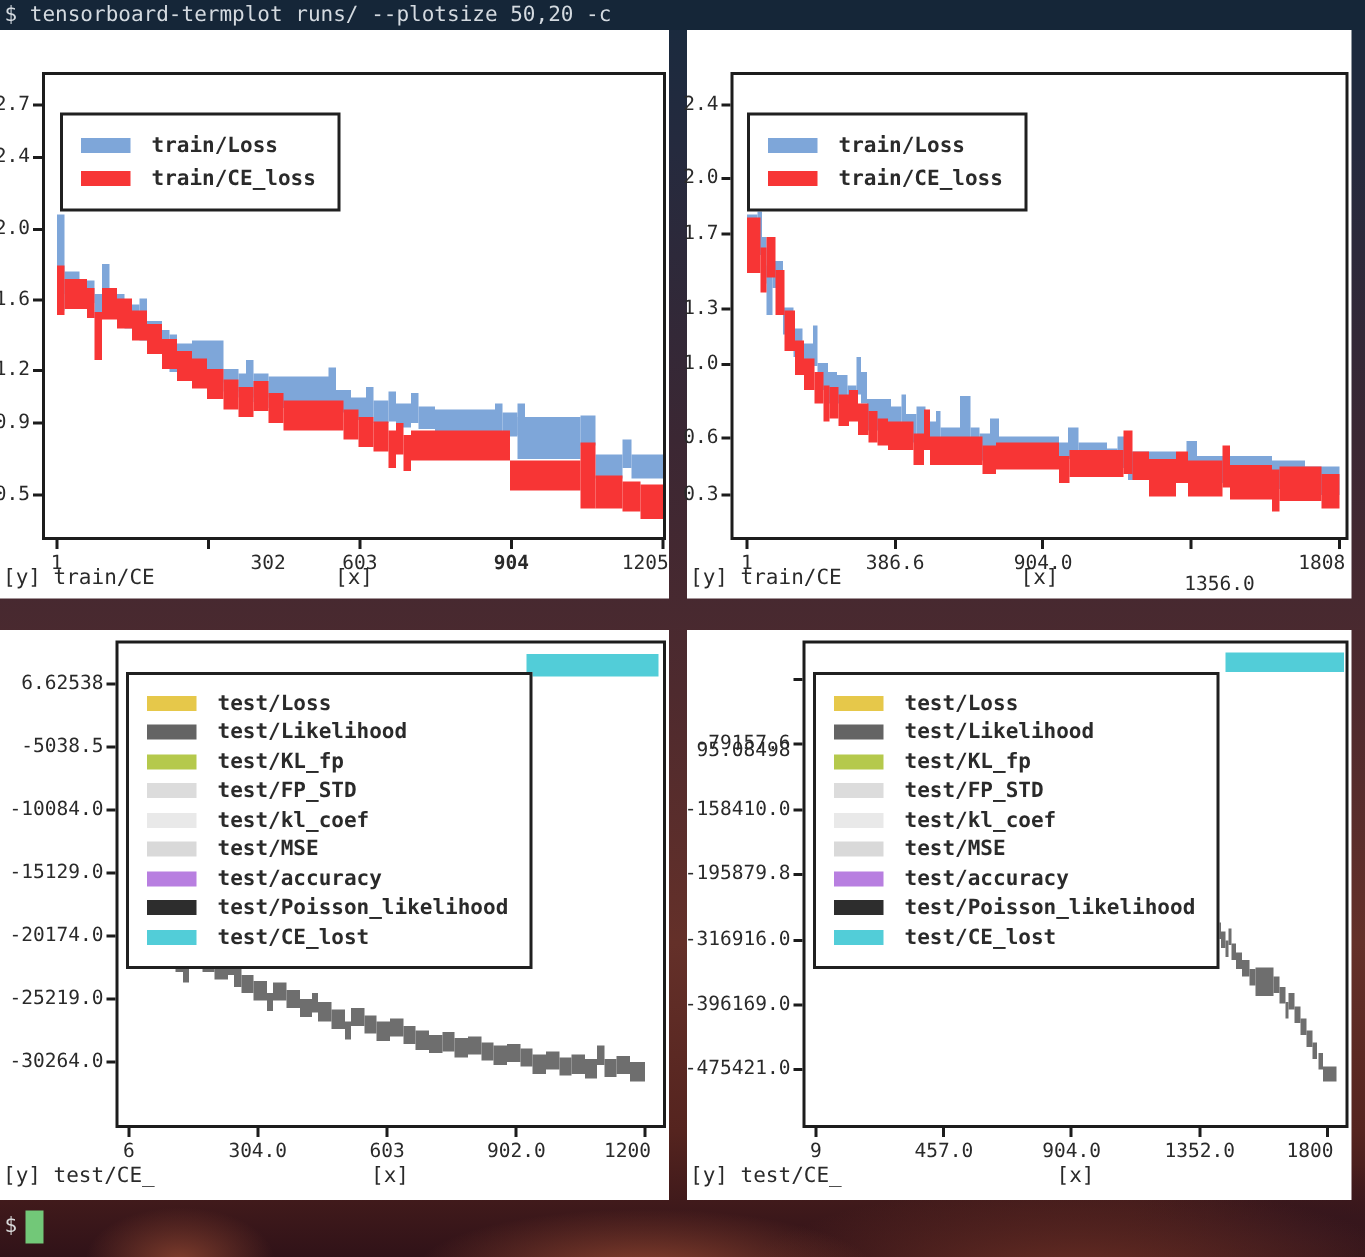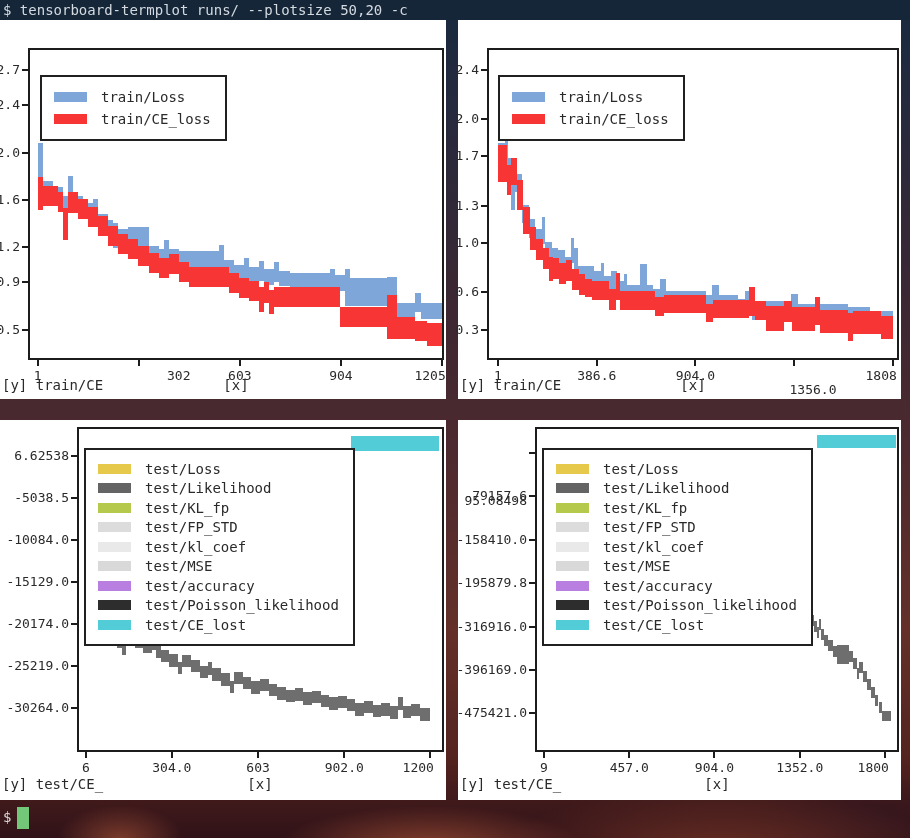--- a/index.html
+++ b/index.html
@@ -32,21 +32,21 @@
   .xtick{position:absolute;width:2px;height:6px;background:#1c1c1c;}
   .xticklab{position:absolute;font-size:13px;white-space:nowrap;color:#2a2a2a;}
   .ytick{position:absolute;width:6px;height:2px;background:#1c1c1c;}
   .yticklab{position:absolute;font-size:13px;white-space:nowrap;color:#2a2a2a;}
   .legend{position:absolute;background:#fff;border:2px solid #202020;padding:9px 14px 9px 12px;z-index:5;}
   .row-top .legend{left:40px;top:55px;}
   .row-bottom .legend{left:84px;top:28px;}
   .legend-row{display:flex;align-items:center;height:19.5px;}
   .row-top .legend-row{height:22px;}
   .swatch{display:inline-block;width:33px;height:10px;margin-right:14px;flex:none;}
-  .legend-label{font-size:14px;white-space:nowrap;color:#2a2a2a;}
+  .legend-label{font-size:14px;white-space:nowrap;color:#2a2a2a;font-weight:bold;}
   .caption-y{position:absolute;left:2px;font-size:14px;white-space:nowrap;color:#2a2a2a;}
   .caption-x{position:absolute;font-size:14px;transform:translateX(-50%);color:#2a2a2a;}
   .row-top .caption-y,.row-top .caption-x{top:357px;}
   .row-bottom .caption-y,.row-bottom .caption-x{top:356px;}
   .p0 .caption-x{left:236px;}
   .p1 .caption-x{left:235px;}
   .p2 .caption-x{left:260px;}
   .p3 .caption-x{left:259px;}
   .bottombar{position:absolute;left:0;top:800px;width:910px;height:38px;}
   .prompt{position:absolute;left:3px;top:9px;color:#d8d8d8;font-size:14px;}
@@ -128,21 +128,21 @@
     <div class="rect" style="left: 397.006px; top: 296.697px; width: 18.4678px; height: 22.4215px; background: rgb(247, 53, 53);"></div>
     <div class="rect" style="left: 415.474px; top: 301.418px; width: 11.7522px; height: 20.0613px; background: rgb(247, 53, 53);"></div>
     <div class="rect" style="left: 427.226px; top: 302.598px; width: 14.7742px; height: 23.6015px; background: rgb(247, 53, 53);"></div>
     <div class="xtick" style="left: 36.7229px; top: 340px;"></div>
     <div class="xticklab" style="left: 37.7229px; top: 348px; transform: translateX(-50%);">1</div>
     <div class="xtick" style="left: 137.792px; top: 340px;"></div>
     <div class="xticklab" style="left: 138.792px; top: 348px; transform: translateX(-50%); margin-left: 40px;">302</div>
     <div class="xtick" style="left: 238.861px; top: 340px;"></div>
     <div class="xticklab" style="left: 239.861px; top: 348px; transform: translateX(-50%);">603</div>
     <div class="xtick" style="left: 339.931px; top: 340px;"></div>
-    <div class="xticklab" style="left: 340.931px; top: 348px; transform: translateX(-50%);">904</div>
+    <div class="xticklab" style="left: 340.931px; top: 348px; transform: translateX(-50%); font-weight: bold;">904</div>
     <div class="xtick" style="left: 441px; top: 340px;"></div>
     <div class="xticklab" style="left: 442px; top: 348px; transform: translateX(-88%);">1205</div>
     <div class="ytick" style="left: 22px; top: 49.0613px;"></div>
     <div class="yticklab" style="right: 426px; top: 42.0613px;">2.7</div>
     <div class="ytick" style="left: 22px; top: 84.4636px;"></div>
     <div class="yticklab" style="right: 426px; top: 77.4636px;">2.4</div>
     <div class="ytick" style="left: 22px; top: 131.667px;"></div>
     <div class="yticklab" style="right: 426px; top: 124.667px;">2.0</div>
     <div class="ytick" style="left: 22px; top: 178.87px;"></div>
     <div class="yticklab" style="right: 426px; top: 171.87px;">1.6</div>

